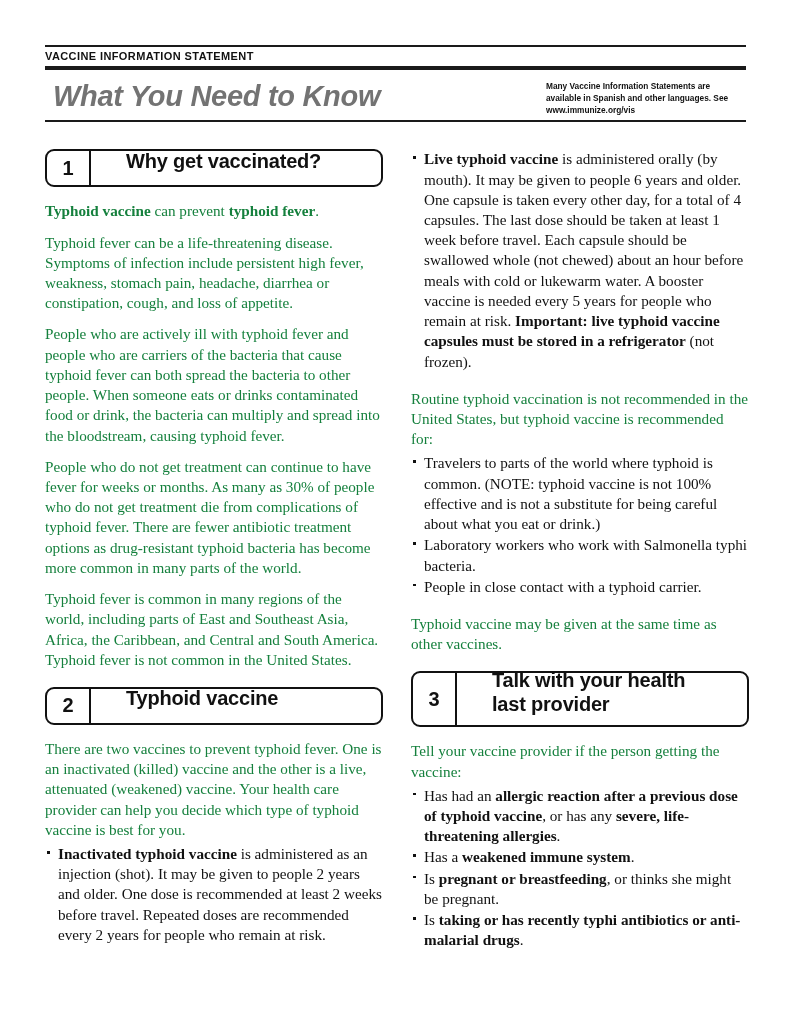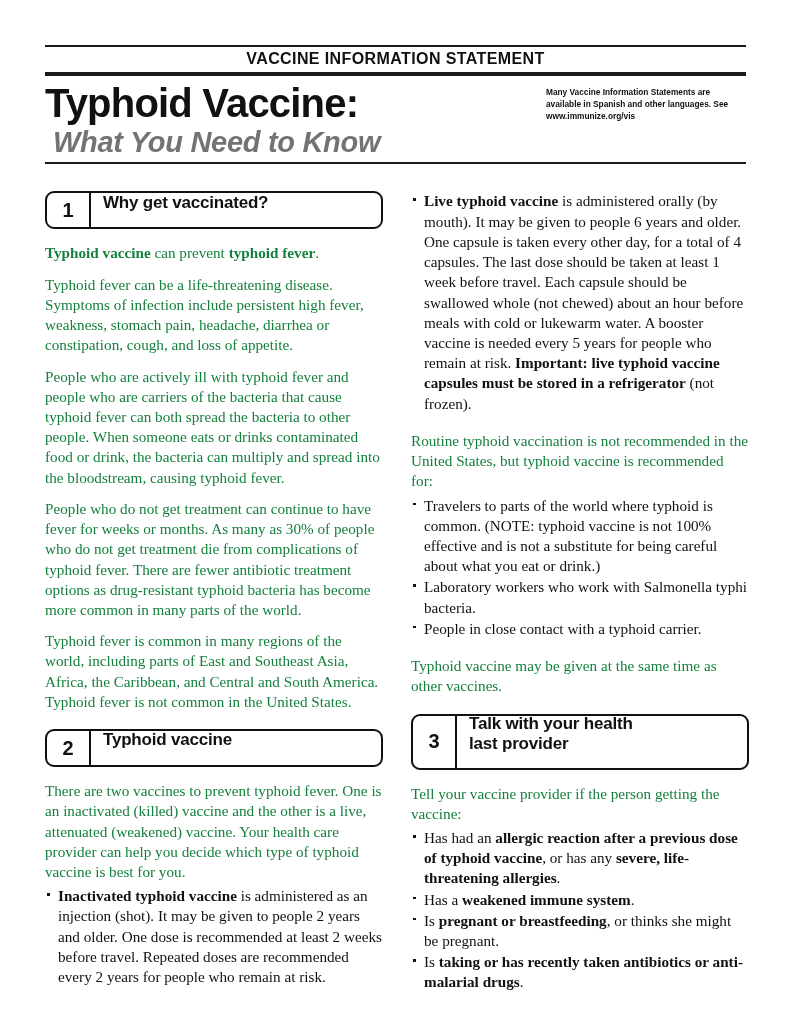--- a/index.html
+++ b/index.html
@@ -28,24 +28,23 @@
     height: 2px;
     background: #1a1a1a;
     width: 100%;
   }
   .rule-thick {
     height: 4px;
     background: #1a1a1a;
     width: 100%;
   }
   .vis-kicker {
-    text-align: center;
-    font-family: "Liberation Sans", "DejaVu Sans", sans-serif;
-    font-weight: bold;
-    font-size: 16px;
+    font-family: "Liberation Sans", "DejaVu Sans", sans-serif;
+    font-weight: bold;
+    font-size: 11px;
     letter-spacing: 0.4px;
     padding: 3px 0 4px 0;
     color: #111;
   }
   .masthead {
     display: flex;
     align-items: flex-start;
     justify-content: space-between;
     padding: 7px 0 4px 0;
   }
@@ -117,25 +116,26 @@
     border-right: 2.5px solid #111;
     color: #111;
   }
   .sec-title {
     flex: 1 1 auto;
     display: flex;
     align-items: center;
     padding: 5px 0 20px 12px;
     font-family: "Liberation Sans", "DejaVu Sans", sans-serif;
     font-weight: bold;
-    font-size: 17px;
+    font-size: 20px;
     line-height: 1.2;
     letter-spacing: -0.2px;
     color: #111;
     white-space: pre-line;
+    margin-left: 23px;
   }
   .sec-box.one-line { height: 34px; }
   .sec-box.two-line { height: 52px; }
 
   
   p.body {
     font-size: 15.2px;
     line-height: 1.33;
     margin: 0 0 11px 0;
     color: #15803d;
@@ -173,21 +173,20 @@
 <body>
 
 <div class="page">
 
   <div class="rule-thin"></div>
   <div class="vis-kicker">VACCINE INFORMATION STATEMENT</div>
   <div class="rule-thick"></div>
 
   <div class="masthead">
     <div class="title-wrap">
-      <div class="title-main">Typhoid Vaccine:</div>
       <div class="title-sub">What You Need to Know</div>
     </div>
     <div class="masthead-note">
       <p>Many Vaccine Information Statements are available in Spanish and other languages. See www.immunize.org/vis</p>
     </div>
   </div>
 
   <div class="rule-thin"></div>
 
   <div class="columns">
@@ -261,18 +260,18 @@
       </div>
 
       <div class="spacer-md"></div>
 
       <p class="body tight">Tell your vaccine provider if the person getting the vaccine:</p>
 
       <ul class="bullets">
         <li><span>Has had an </span><b>allergic reaction after a previous dose of typhoid vaccine</b><span>, or has any </span><b>severe, life-threatening allergies</b><span>.</span></li>
         <li><span>Has a </span><b>weakened immune system</b><span>.</span></li>
         <li><span>Is </span><b>pregnant or breastfeeding</b><span>, or thinks she might be pregnant.</span></li>
-        <li><span>Is </span><b>taking or has recently taken antibiotics or anti-malarial drugs</b><span>.</span></li>
+        <li><span>Is </span><b>taking or has recently typhi antibiotics or anti-malarial drugs</b><span>.</span></li>
       </ul>
 
     </div>
   </div>
 </div>
 
 </body></html>

